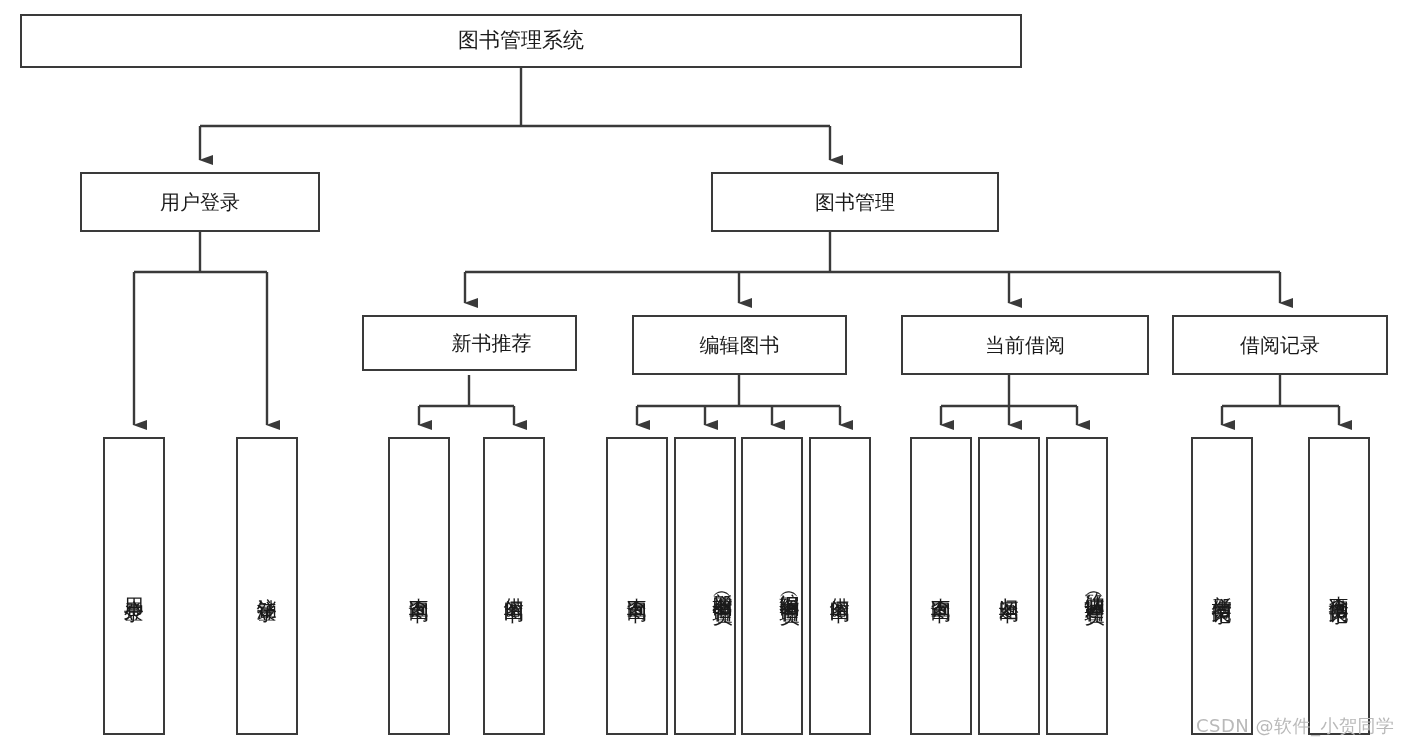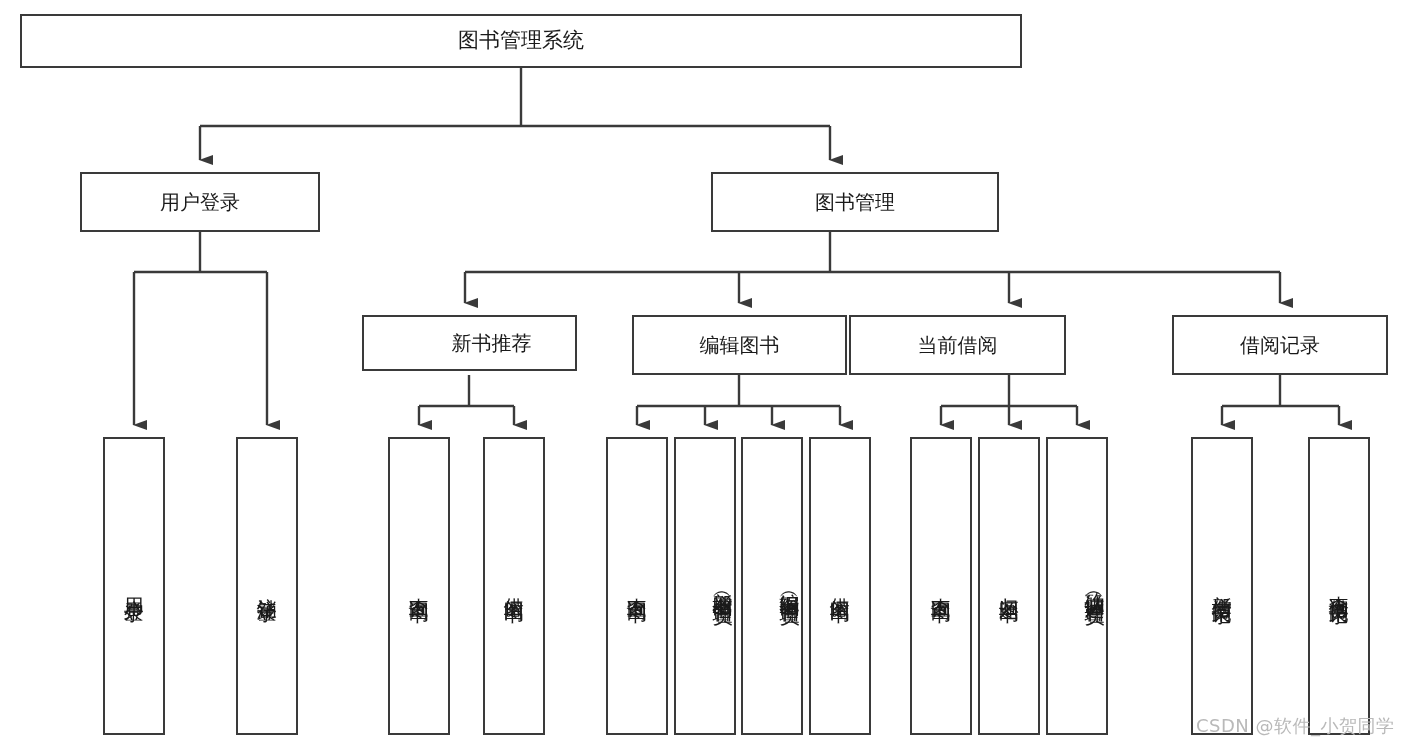--- a/index.html
+++ b/index.html
@@ -144,21 +144,21 @@
   </div>
 
   <div class="node lvl2" style="left:362px; top:315px; width:215px; height:56px;padding-left:44px;">
     <span class="label">新书推荐</span>
   </div>
 
   <div class="node lvl2" style="left:632px; top:315px; width:215px; height:60px;">
     <span class="label">编辑图书</span>
   </div>
 
-  <div class="node lvl2" style="left:849px; top:315px; width:217px; height:60px;">
+  <div class="node lvl2" style="left:901px; top:315px; width:248px; height:60px;">
     <span class="label">当前借阅</span>
   </div>
 
   <div class="node lvl2" style="left:1172px; top:315px; width:216px; height:60px;justify-content:center;">
     <span class="label">借阅记录</span>
   </div>
 
   <div class="node leaf" style="left:103px; top:437px; width:62px; height:298px;">
     <span class="label">用户登录</span>
   </div>

